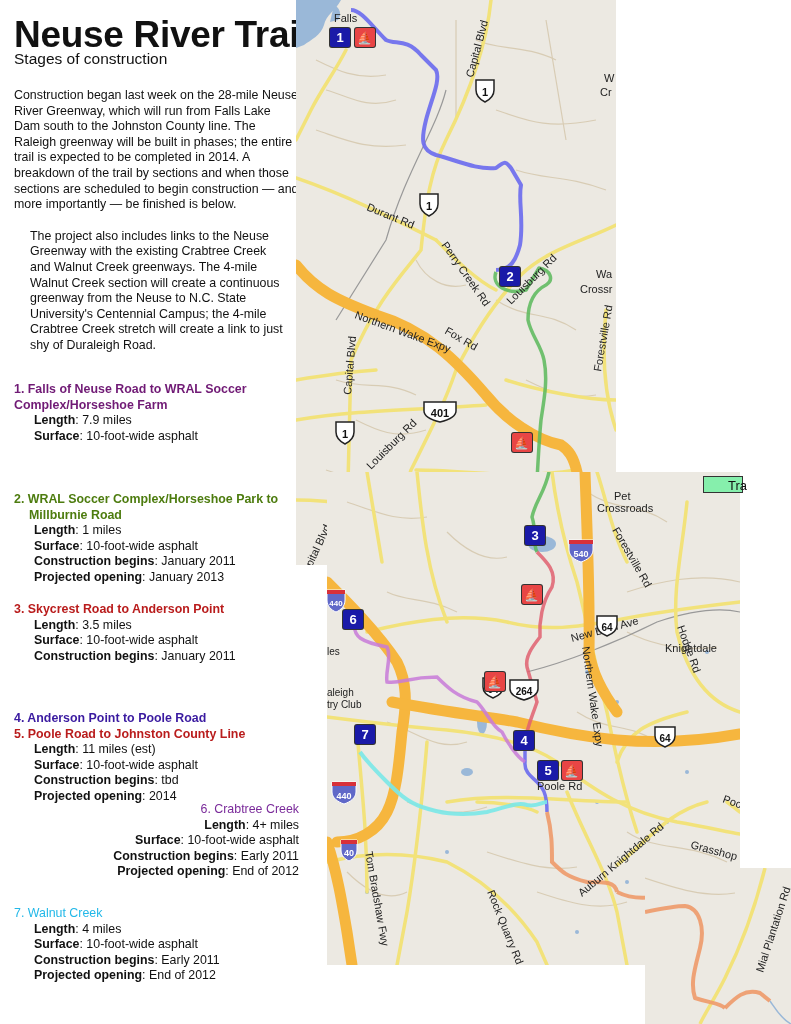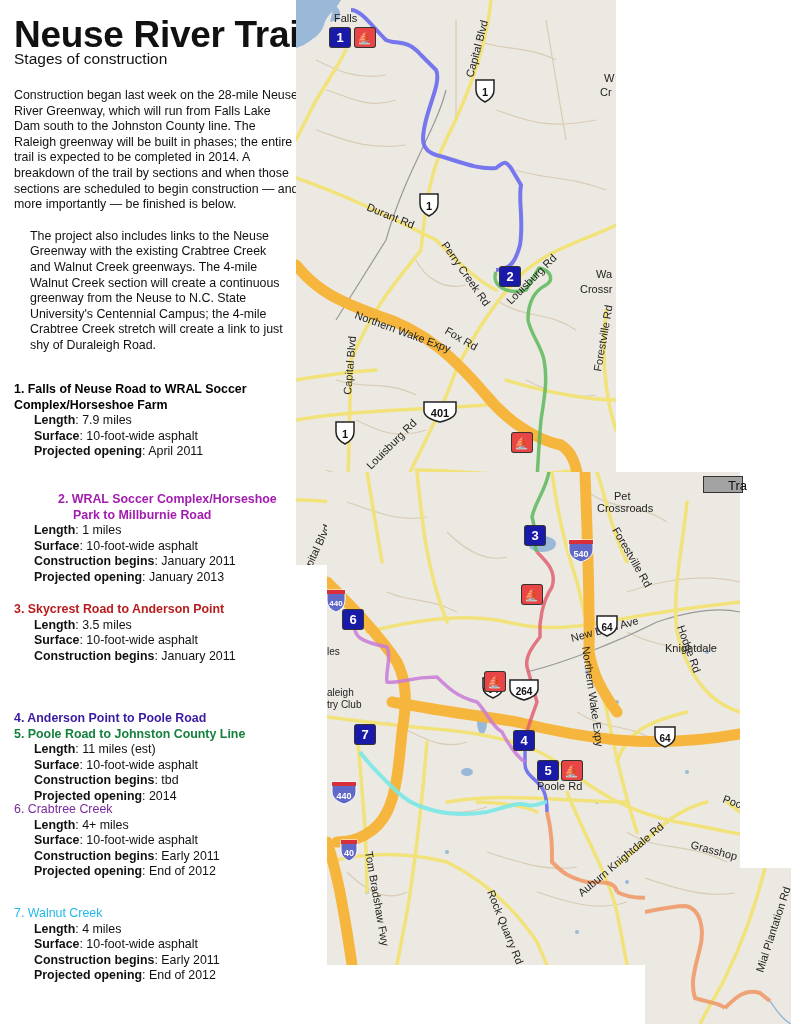--- a/index.html
+++ b/index.html
@@ -16,62 +16,61 @@
   .map svg{position:absolute;left:0;top:0;}
   .lbl{font-family:"Liberation Sans",sans-serif;font-size:11px;fill:#222;}
   .rlbl{font-family:"Liberation Sans",sans-serif;font-size:10px;fill:#222;font-weight:normal;}
   .marker{position:absolute;width:20px;height:19px;border-radius:2px;color:#fff;font-weight:bold;font-size:13px;text-align:center;line-height:19px;box-shadow:0 0 0 1px #333;}
   .marker::after{content:"";position:absolute;left:7px;bottom:-5px;border-left:3px solid transparent;border-right:3px solid transparent;border-top:5px solid inherit;}
   .m-blue{background:#1a1aa8;}
   .m-blue::after{border-top-color:#1a1aa8;}
   .m-red{background:#e84545;}
   .m-red::after{border-top-color:#e84545;}
   .m-red span{font-size:12px;}
-  .tbox{position:absolute;left:703px;top:476px;width:40px;height:17px;border:1px solid #333;background:#a3a3a3;font-size:13px;line-height:17px;padding-left:24px;box-sizing:border-box;}
+  .tbox{position:absolute;left:703px;top:476px;width:40px;height:17px;border:1px solid #333;background:#86efac;font-size:13px;line-height:17px;padding-left:24px;box-sizing:border-box;}
 </style>
 </head>
 <body>
 
 <div class="title">Neuse River Trail</div>
 <div class="subtitle">Stages of construction</div>
 
 <div class="intro">
   <p style="margin:0 0 16px 0">Construction began last week on the 28-mile Neuse River Greenway, which will run from Falls Lake Dam south to the Johnston County line. The Raleigh greenway will be built in phases; the entire trail is expected to be completed in 2014. A breakdown of the trail by sections and when those sections are scheduled to begin construction — and more importantly — be finished is below.</p>
   <p style="margin:16px">The project also includes links to the Neuse Greenway with the existing Crabtree Creek and Walnut Creek greenways. The 4-mile Walnut Creek section will create a continuous greenway from the Neuse to N.C. State University's Centennial Campus; the 4-mile Crabtree Creek stretch will create a link to just shy of Duraleigh Road.</p>
 </div>
 
 <div id="sections-root">
     <div class="section" style="top: 382px;">
-      <div class="sec-title" style="color: #000000;">1. Falls of Neuse Road to WRAL Soccer Complex/Horseshoe Farm</div>
+      <div class="sec-title" style="color: #701a75;">1. Falls of Neuse Road to WRAL Soccer Complex/Horseshoe Farm</div>
       <span class="fl"><b>Length</b><span>: 7.9 miles</span></span>
       <span class="fl"><b>Surface</b><span>: 10-foot-wide asphalt</span></span>
-      <span class="fl"><b>Projected opening</b><span>: April 2011</span></span>
     </div>
     <div class="section" style="top: 492px;">
-      <div class="sec-title indent" style="color: #a21caf; margin-left: 44px;">2.  WRAL Soccer Complex/Horseshoe Park to Millburnie Road</div>
+      <div class="sec-title indent" style="color: #4d7c0f;">2.  WRAL Soccer Complex/Horseshoe Park to Millburnie Road</div>
       <span class="fl"><b>Length</b><span>: 1 miles</span></span>
       <span class="fl"><b>Surface</b><span>: 10-foot-wide asphalt</span></span>
       <span class="fl"><b>Construction begins</b><span>: January 2011</span></span>
       <span class="fl"><b>Projected opening</b><span>: January 2013</span></span>
     </div>
     <div class="section" style="top: 602px;">
       <div class="sec-title" style="color: #b91c1c;">3.  Skycrest Road to Anderson Point</div>
       <span class="fl"><b>Length</b><span>: 3.5 miles</span></span>
       <span class="fl"><b>Surface</b><span>: 10-foot-wide asphalt</span></span>
       <span class="fl"><b>Construction begins</b><span>: January 2011</span></span>
     </div>
     <div class="section" style="top: 696px;">
       <div class="sec-title" style="color: rgb(58, 26, 160); margin-top: 15px;">4.  Anderson Point to Poole Road</div>
-      <div class="sec-title" style="color: #15803d;">5.  Poole Road to Johnston County Line</div>
+      <div class="sec-title" style="color: #b91c1c;">5.  Poole Road to Johnston County Line</div>
       <span class="fl"><b>Length</b><span>: 11 miles (est)</span></span>
       <span class="fl"><b>Surface</b><span>: 10-foot-wide asphalt</span></span>
       <span class="fl"><b>Construction begins</b><span>: tbd</span></span>
       <span class="fl"><b>Projected opening</b><span>: 2014</span></span>
     </div>
-    <div class="section" style="top: 802px;">
+    <div class="section" style="top: 802px; text-align: right;">
       <div class="sec-title" style="color: rgb(122, 42, 154); font-weight: normal;">6.  Crabtree Creek</div>
       <span class="fl"><b>Length</b><span>: 4+ miles</span></span>
       <span class="fl"><b>Surface</b><span>: 10-foot-wide asphalt</span></span>
       <span class="fl"><b>Construction begins</b><span>: Early 2011</span></span>
       <span class="fl"><b>Projected opening</b><span>: End of 2012</span></span>
     </div>
     <div class="section" style="top: 898px; margin-top: 8px;">
       <div class="sec-title" style="color: rgb(34, 184, 232); font-weight: normal;">7.  Walnut Creek</div>
       <span class="fl"><b>Length</b><span>: 4 miles</span></span>
       <span class="fl"><b>Surface</b><span>: 10-foot-wide asphalt</span></span>

